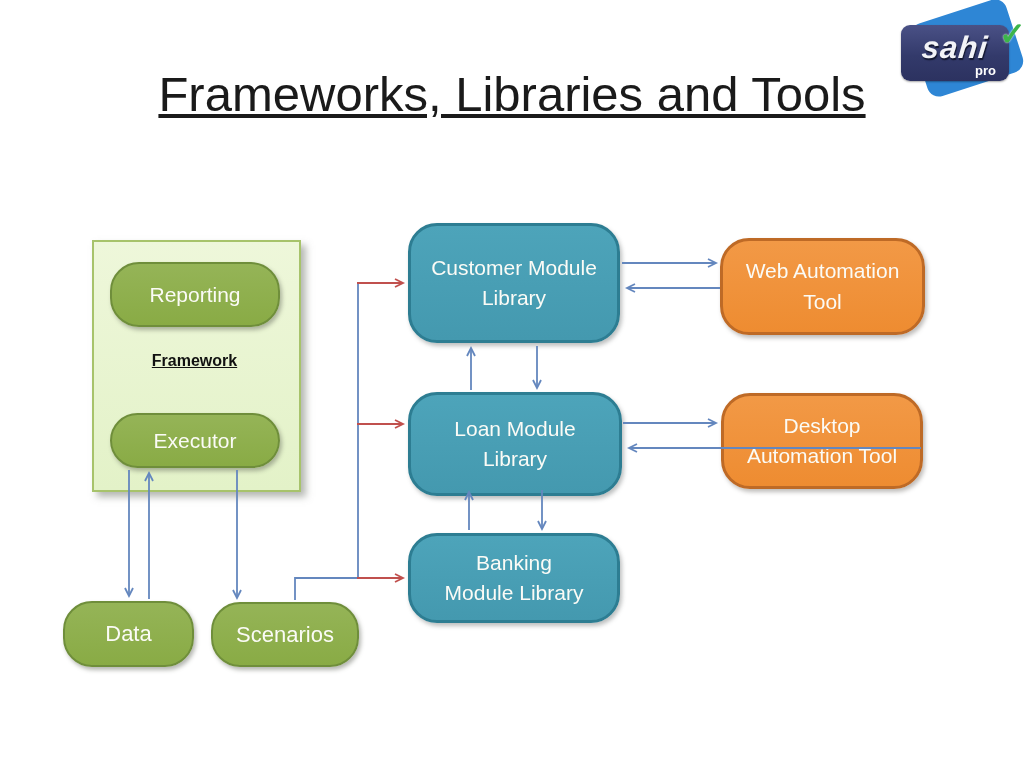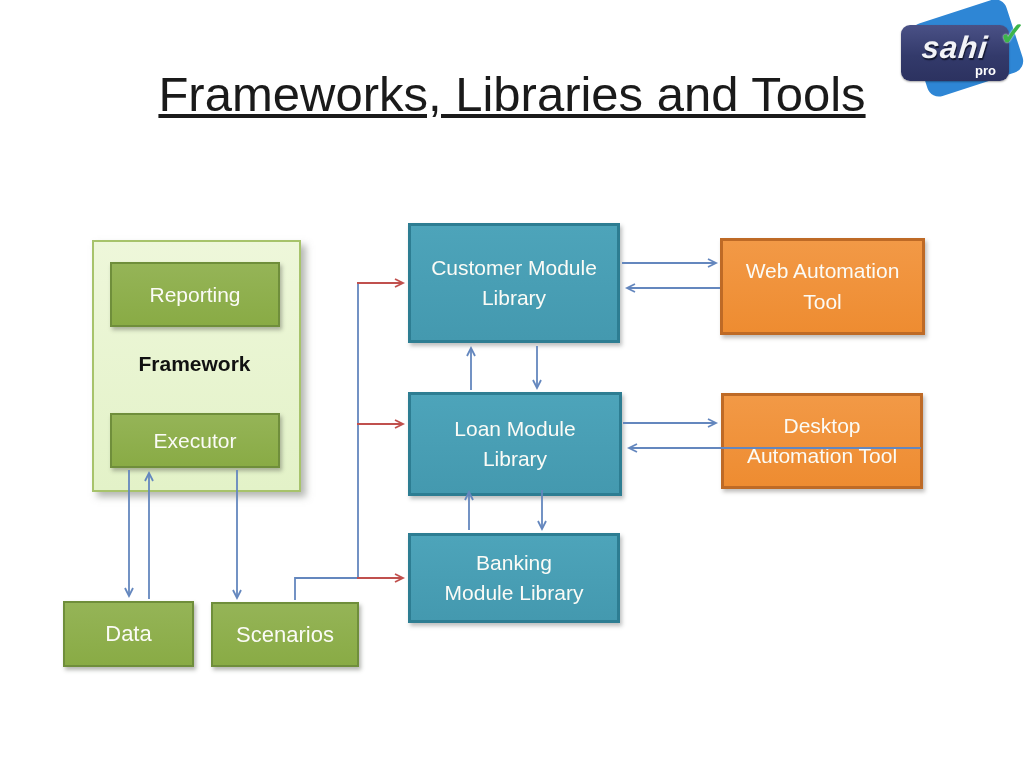--- a/index.html
+++ b/index.html
@@ -35,26 +35,26 @@
     text-shadow:0 0 2px #ffffff;
   }
   
   .group{
     position:absolute;left:92px;top:240px;width:205px;height:248px;
     background:linear-gradient(180deg,#eef7da 0%,#e3f2c8 100%);
     border:2px solid #a7c36b;box-shadow:5px 5px 7px rgba(110,115,105,.5);
   }
   .group-label{
     position:absolute;left:92px;top:352px;width:205px;text-align:center;
-    font-size:21px;font-weight:bold;color:#111111;
+    font-size:16px;font-weight:bold;color:#111111;text-decoration:underline;
   }
   
   .box{
     position:absolute;display:flex;align-items:center;justify-content:center;
-    text-align:center;color:#fbfbf6;box-sizing:border-box;
+    text-align:center;color:#fbfbf6;box-sizing:border-box;border-radius:29px;
   }
   .box-green{
     background:linear-gradient(180deg,#95b457 0%,#89ab45 100%);
     border:2px solid #6f8e3b;box-shadow:2px 3px 4px rgba(90,95,85,.45);
     font-size:21px;
   }
   .box-teal{
     background:linear-gradient(180deg,#4da4ba 0%,#4499af 100%);
     border:3px solid #2d7d92;box-shadow:2px 3px 4px rgba(90,95,95,.4);
     font-size:21px;line-height:1.45;

